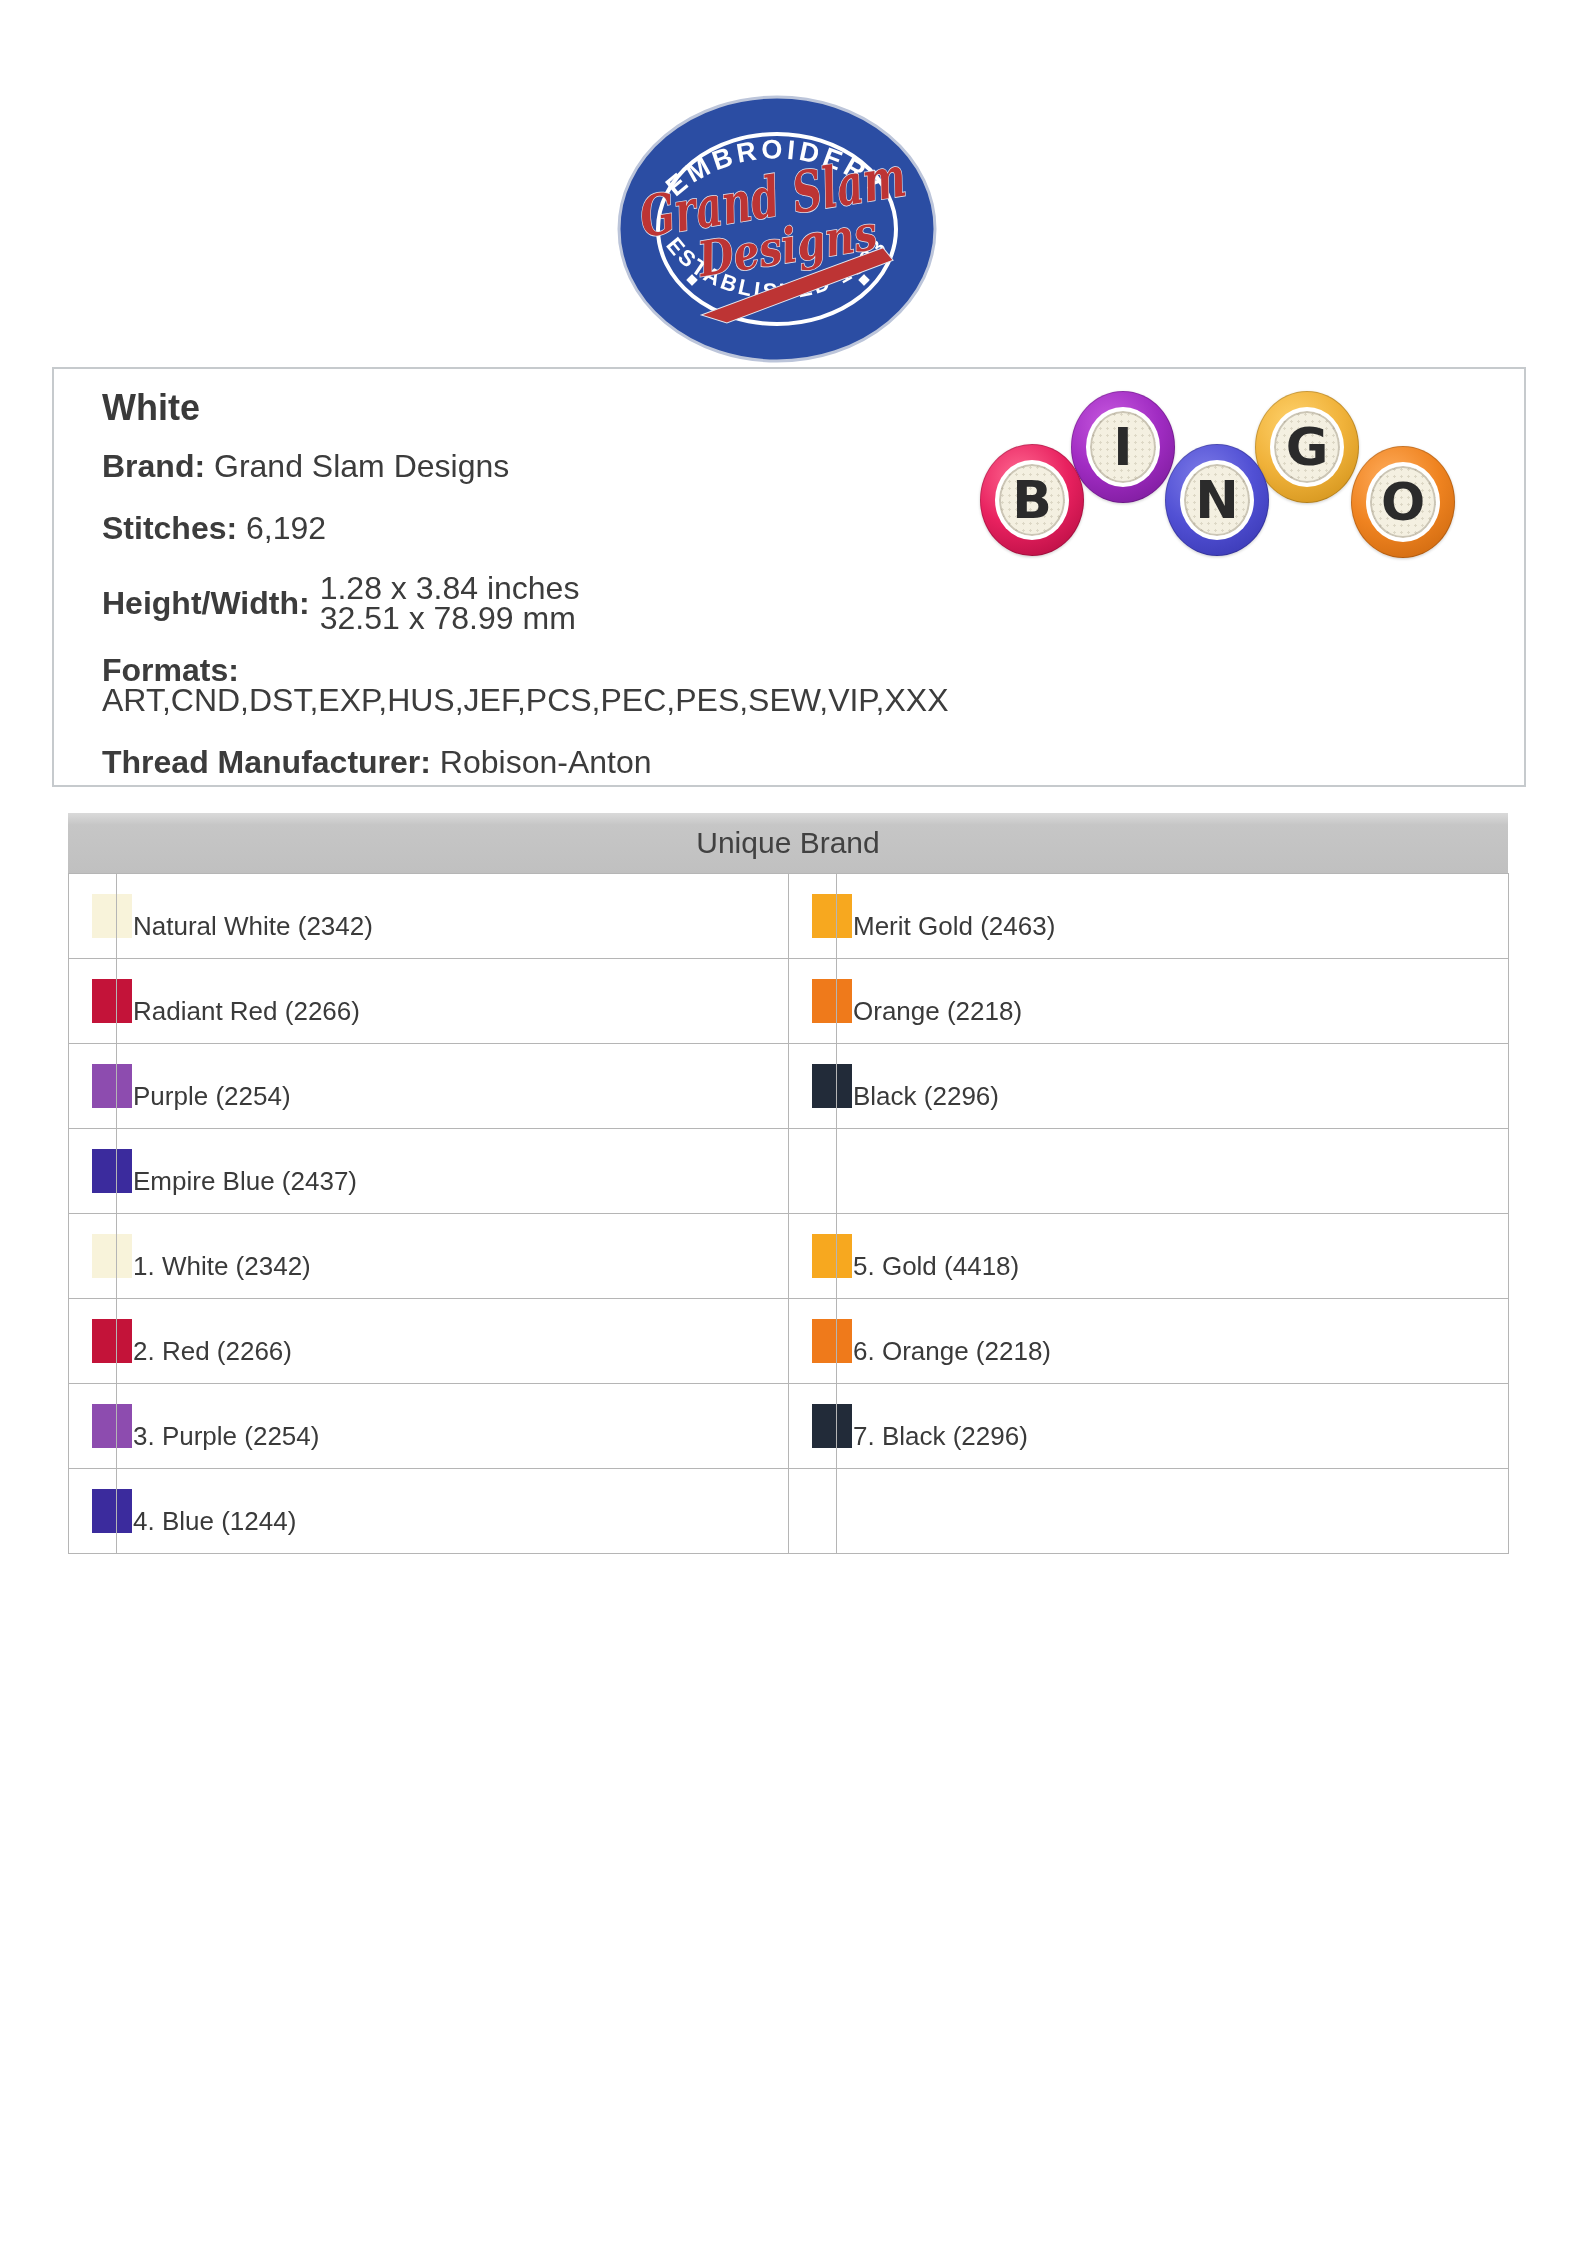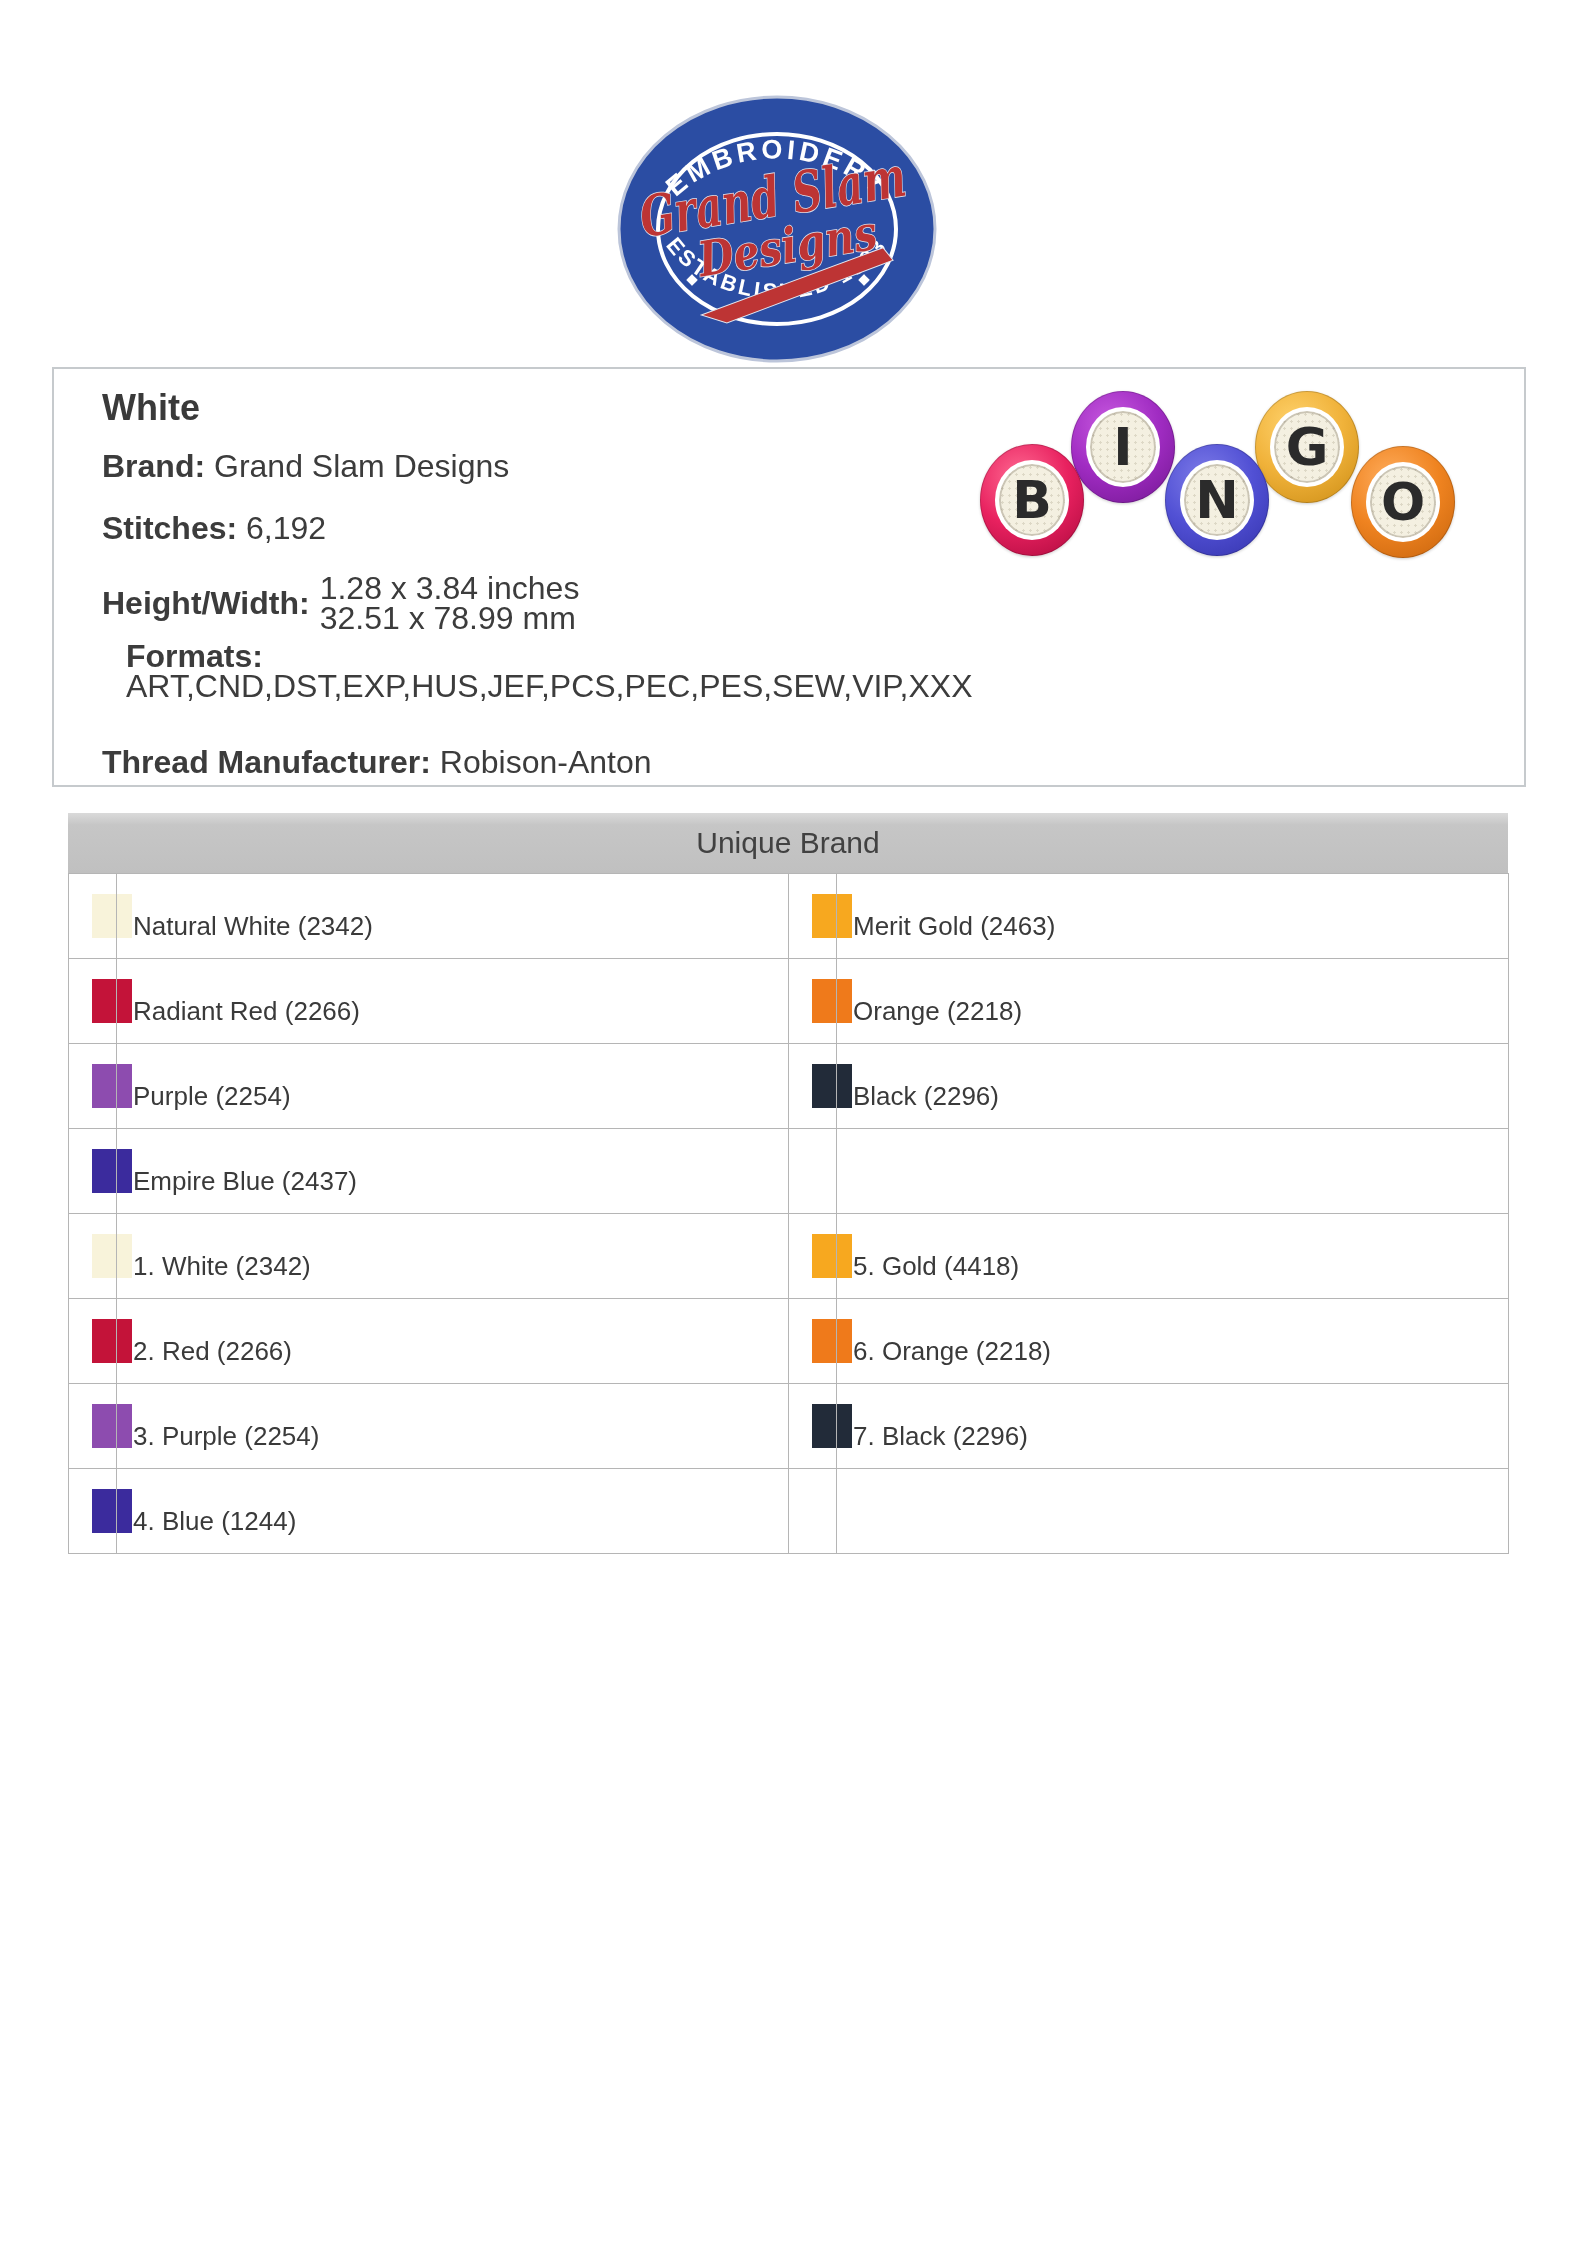--- a/index.html
+++ b/index.html
@@ -20,21 +20,21 @@
   
   .info-box{position:absolute;left:52px;top:367px;width:1474px;height:420px;
             border:2px solid #c6cacd;box-sizing:border-box;background:#fff;}
   .info-box .line{position:absolute;left:48px;font-size:32px;line-height:30px;white-space:nowrap;}
   .lbl{font-weight:bold;}
   .title{position:absolute;left:48px;top:18px;font-size:36px;font-weight:bold;color:#3a3a3a;}
   .l-brand{top:82px;}
   .l-stitches{top:144px;}
   .l-dims{top:204px;display:flex;align-items:center;}
   .l-dims .vals{display:flex;flex-direction:column;margin-left:10px;}
-  .l-formats{top:272px;margin-left:24px;}
+  .l-formats{top:286px;}
   .l-thread{top:378px;}
 
   
   .ball{position:absolute;width:104px;height:112px;}
   .rim{width:100%;height:100%;border-radius:50%;display:flex;align-items:center;justify-content:center;
        background:radial-gradient(circle at 38% 30%,var(--light) 0%,var(--mid) 48%,var(--dark) 88%);
        box-shadow:inset 0 0 0 1px rgba(0,0,0,.18),0 1px 3px rgba(0,0,0,.2);}
   .inner{width:74px;height:80px;background:#ffffff;border-radius:50%;
          display:flex;align-items:center;justify-content:center;}
   .face{width:66px;height:72px;border-radius:50%;background-color:#f4f0e1;

